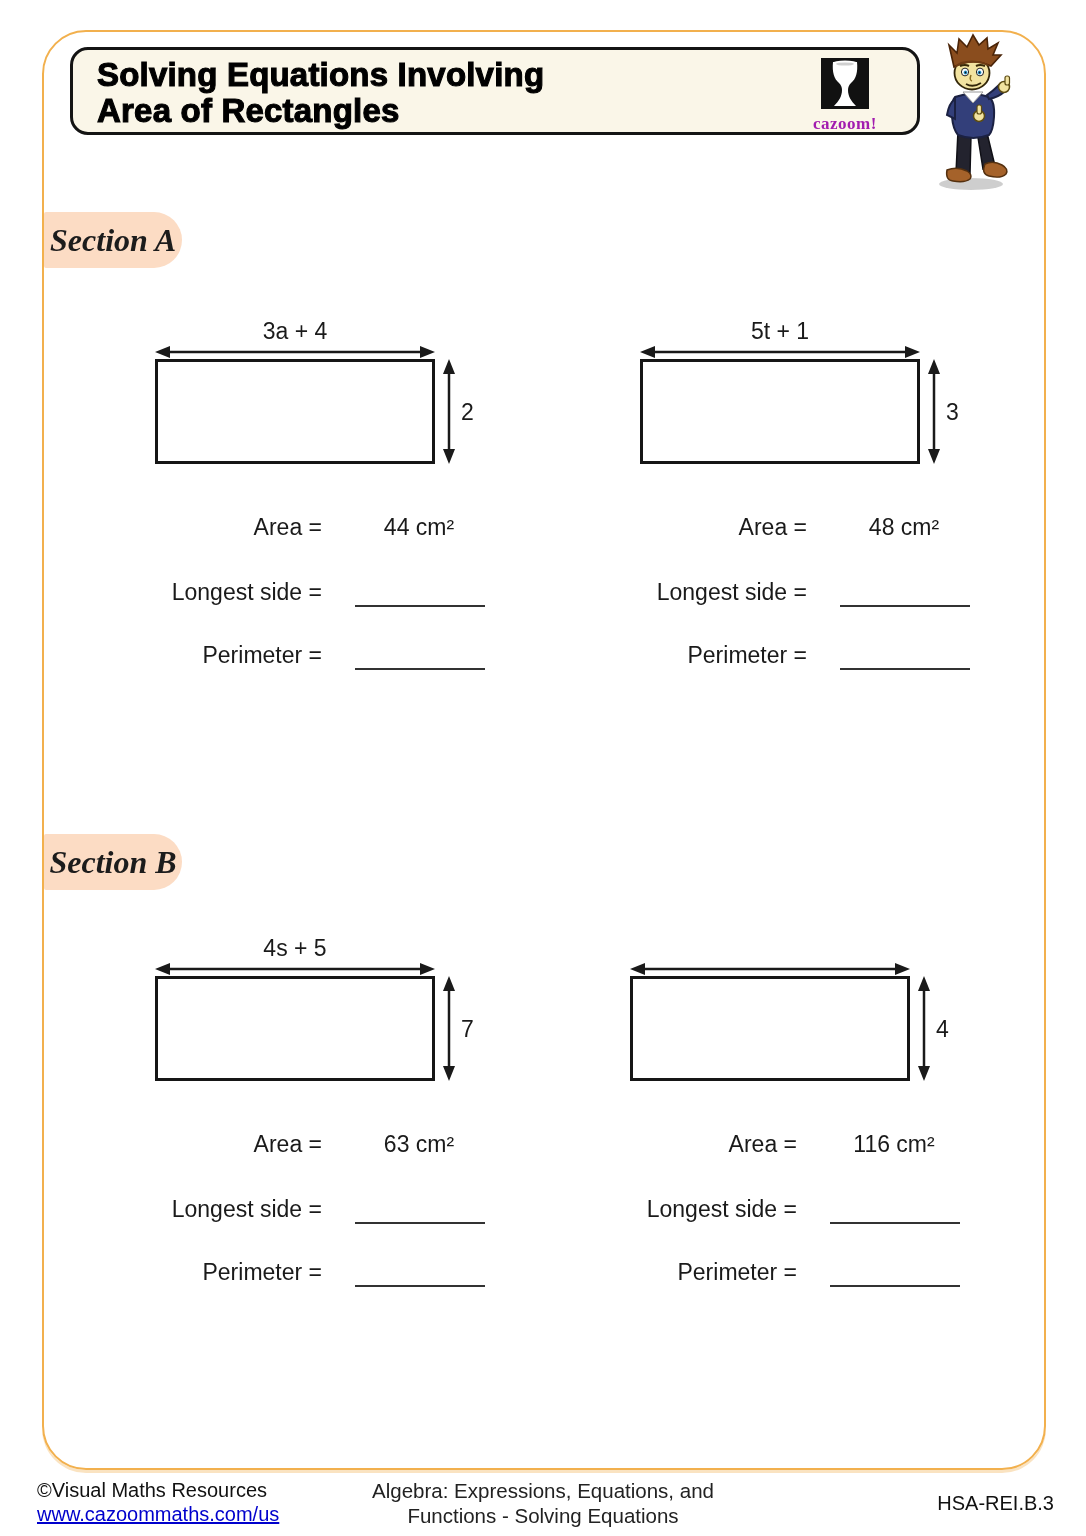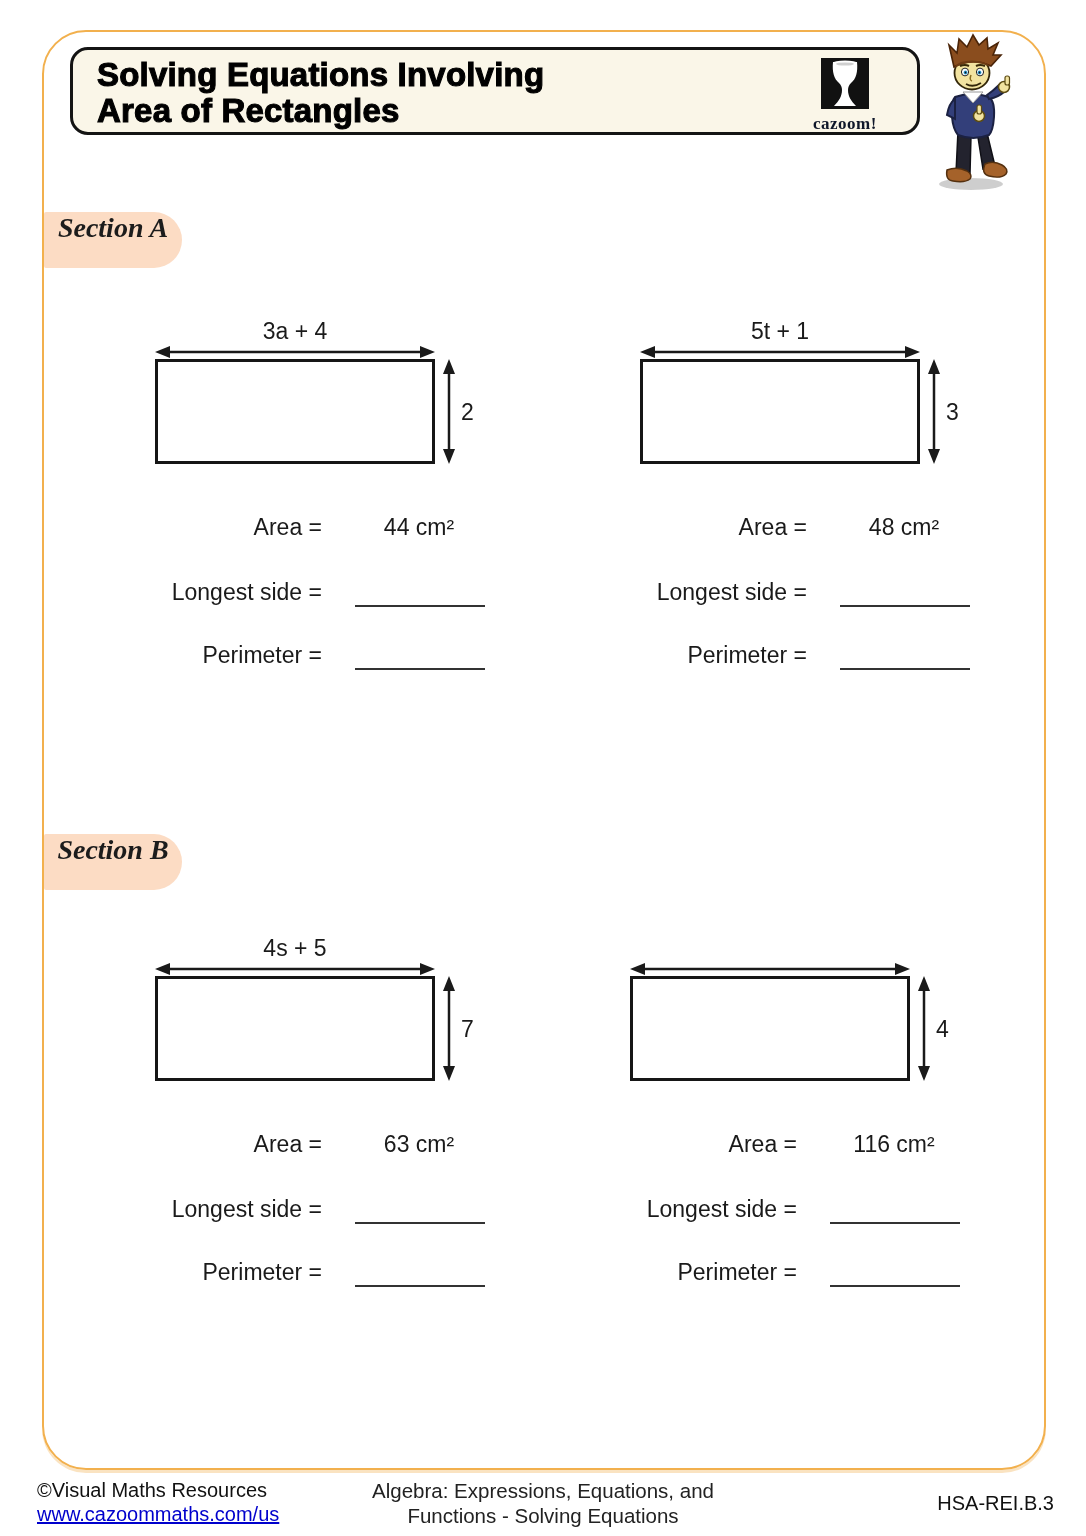--- a/index.html
+++ b/index.html
@@ -22,30 +22,30 @@
   .title-text{
     position:absolute;left:24px;top:7px;
     font-size:33px;line-height:36px;font-weight:bold;color:#000;
     -webkit-text-stroke:1.1px #000;letter-spacing:0.2px;
   }
   .logo{
     position:absolute;right:26px;top:8px;width:92px;text-align:center;
   }
   .logo-text{
     font-family:"Liberation Serif",serif;font-weight:bold;font-size:17px;
-    color:#0f172a;margin-top:1px;letter-spacing:0.5px;
+    color:#a21caf;margin-top:1px;letter-spacing:0.5px;
   }
   
   .mascot{position:absolute;left:925px;top:33px;width:95px;height:160px;z-index:5;}
   
   .section-label{
     position:absolute;left:44px;width:138px;height:56px;background:#fcdcc4;
-    border-radius:2px 28px 28px 2px;display:flex;align-items:flex-start;justify-content:center;
+    border-radius:2px 28px 28px 2px;display:flex;align-items:center;justify-content:center;
     font-family:"Liberation Serif",serif;font-weight:bold;font-style:italic;
-    font-size:28px;color:#1c1c1c;
+    font-size:32px;color:#1c1c1c;
   }
   .section-a{top:212px;}
   .section-b{top:834px;}
   
   .problem{position:absolute;width:345px;height:370px;}
   .p-a1{left:155px;top:318px;}
   .p-a2{left:640px;top:318px;}
   .p-b1{left:155px;top:935px;}
   .p-b2{left:630px;top:935px;}
   .dim-width{

